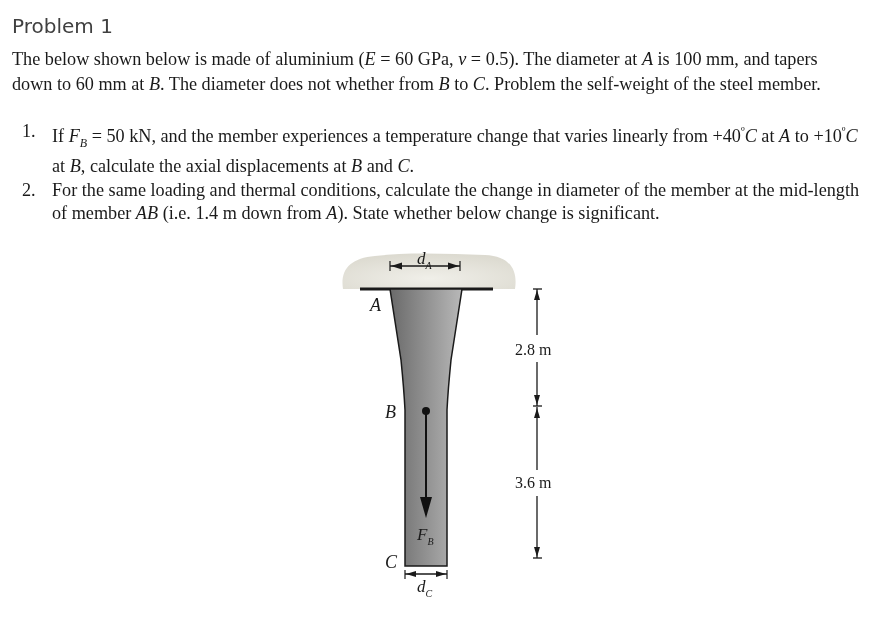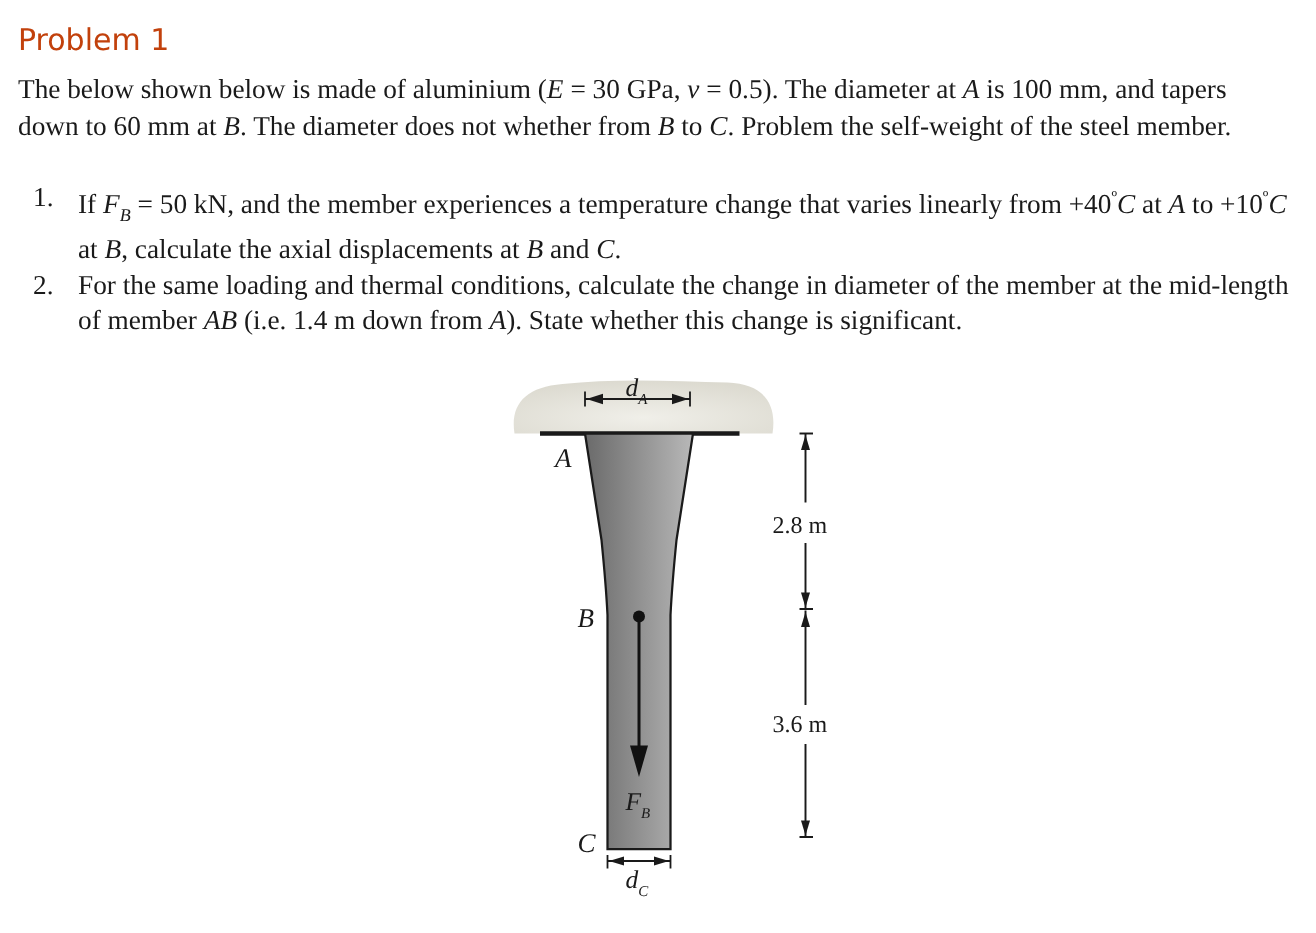--- a/index.html
+++ b/index.html
@@ -1,36 +1,36 @@
 <!DOCTYPE html>
 <html><head>
 <meta charset="utf-8">
 <style>
   html, body { margin:0; padding:0; background:#ffffff; }
   body { width:877px; height:622px; position:relative; overflow:hidden; color:#1a1a1a; }
-  .title { position:absolute; left:12px; top:14px; font-family:"DejaVu Sans", sans-serif; font-size:20px; color:#c2410c; }
+  .title { position:absolute; left:12px; top:14px; font-family:"DejaVu Sans", sans-serif; font-size:20px; color:#404040; }
   .para { position:absolute; left:12px; top:47px; width:850px; font-family:"Liberation Serif", serif; font-size:18.2px; line-height:24.5px; }
   .list { position:absolute; left:22px; top:120px; width:840px; font-family:"Liberation Serif", serif; font-size:18.2px; line-height:23.5px; margin:0; padding:0; list-style:none; }
   .list li { position:relative; padding-left:30px; }
   .list .num { position:absolute; left:0; top:0; }
   i { font-style:italic; }
   .diagram { position:absolute; left:0; top:0; width:877px; height:622px; }
   .lbl { font-family:"Liberation Serif", serif; font-style:italic; }
   .dim { font-family:"Liberation Serif", serif; }
 </style>
 </head>
 <body>
 
 <div class="title">Problem 1</div>
 
-<div class="para"><span>The below shown below is made of aluminium (</span><i>E</i><span> = 30 GPa, </span><i>ν</i><span> = 0.5). The diameter at </span><i>A</i><span> is 100 mm, and tapers down to 60 mm at </span><i>B</i><span>. The diameter does not whether from </span><i>B</i><span> to </span><i>C</i><span>. Problem the self-weight of the steel member.</span></div>
+<div class="para"><span>The below shown below is made of aluminium (</span><i>E</i><span> = 60 GPa, </span><i>ν</i><span> = 0.5). The diameter at </span><i>A</i><span> is 100 mm, and tapers down to 60 mm at </span><i>B</i><span>. The diameter does not whether from </span><i>B</i><span> to </span><i>C</i><span>. Problem the self-weight of the steel member.</span></div>
 
 <ol class="list">
   <li><span class="num">1.</span><span>If </span><i>F</i><sub><i style="font-size:12px">B</i></sub><span> = 50 kN, and the member experiences a temperature change that varies linearly from +40</span><sup style="font-size:12px">º</sup><i>C</i><span> at </span><i>A</i><span> to +10</span><sup style="font-size:12px">º</sup><i>C</i><span> at </span><i>B</i><span>, calculate the axial displacements at </span><i>B</i><span> and </span><i>C</i><span>.</span></li>
-  <li><span class="num">2.</span><span>For the same loading and thermal conditions, calculate the change in diameter of the member at the mid-length of member </span><i>AB</i><span> (i.e. 1.4 m down from </span><i>A</i><span>). State whether this change is significant.</span></li>
+  <li><span class="num">2.</span><span>For the same loading and thermal conditions, calculate the change in diameter of the member at the mid-length of member </span><i>AB</i><span> (i.e. 1.4 m down from </span><i>A</i><span>). State whether below change is significant.</span></li>
 </ol>
 
 <svg class="diagram" viewBox="0 0 877 622" width="877" height="622">
   <defs>
     <linearGradient id="mg" x1="0" x2="1" y1="0" y2="0">
       <stop offset="0" stop-color="#6a6a6a"></stop>
       <stop offset="1" stop-color="#b8b8b8"></stop>
     </linearGradient>
     <radialGradient id="sg" cx="0.5" cy="0.7" r="0.7">
       <stop offset="0" stop-color="#f0efe9"></stop>

